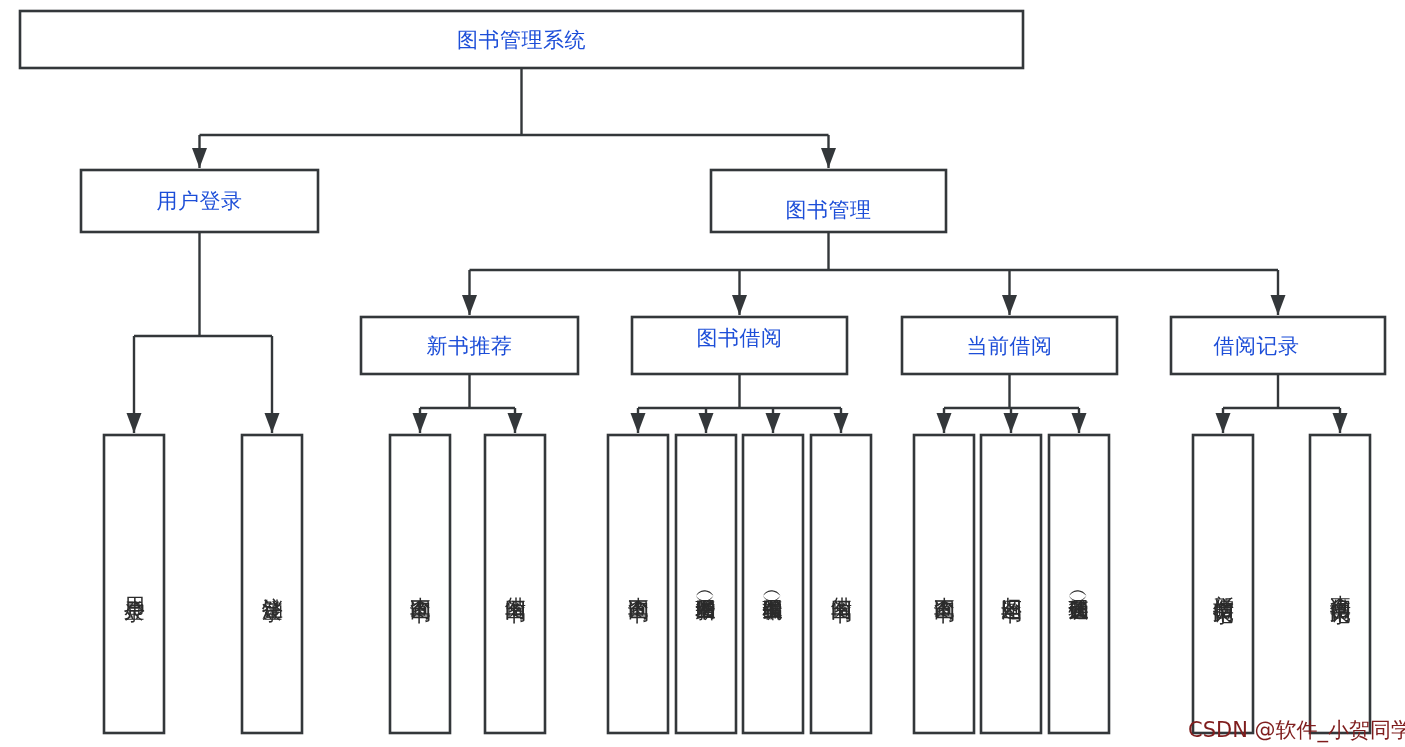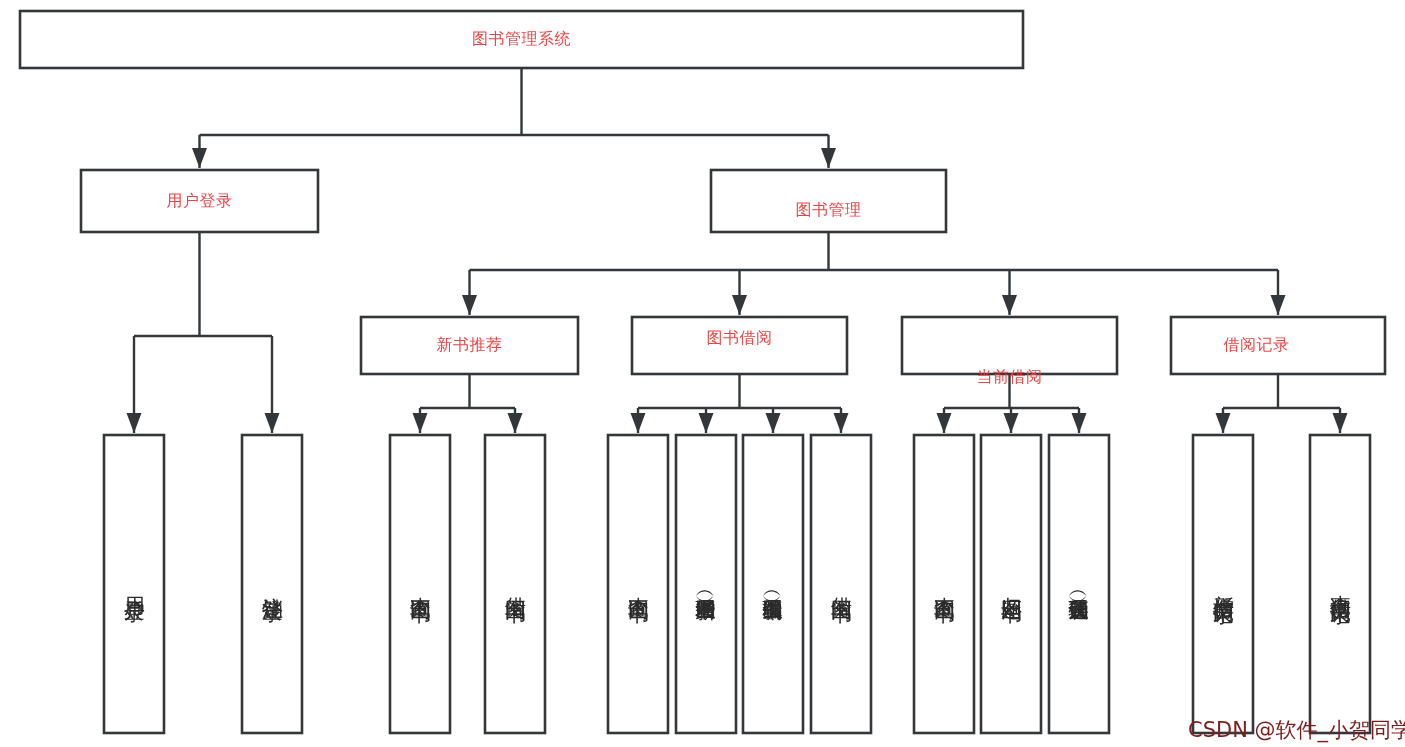--- a/index.html
+++ b/index.html
@@ -41,22 +41,22 @@
   }
   .arrow-head {
     fill: #33373a;
     stroke: none;
   }
   .h-label {
     position: absolute;
     display: flex;
     align-items: center;
     justify-content: center;
-    color: #ef4444;
-    font-size: 16px;
+    color: #1d4ed8;
+    font-size: 21px;
     letter-spacing: 0.5px;
     white-space: nowrap;
     pointer-events: none;
   }
   .v-label {
     position: absolute;
     display: flex;
     align-items: center;
     justify-content: center;
     writing-mode: vertical-rl;
@@ -164,21 +164,21 @@
         <rect x="1310" y="435" width="60" height="298" class="node-rect"></rect>
       </g>
   </svg>
 
   <div id="labels-layer">
       <div class="h-label" style="left: 20px; top: 11px; width: 1003px; height: 57px;">图书管理系统</div>
       <div class="h-label" style="left: 81px; top: 170px; width: 237px; height: 62px;">用户登录</div>
       <div class="h-label" style="left: 711px; top: 179px; width: 235px; height: 62px;">图书管理</div>
       <div class="h-label" style="left: 361px; top: 317px; width: 217px; height: 57px; border-radius: 11px;">新书推荐</div>
       <div class="h-label" style="left: 632px; top: 317px; width: 215px; height: 42px;">图书借阅</div>
-      <div class="h-label" style="left: 902px; top: 317px; width: 215px; height: 57px; margin-top: 32px;">当前借阅</div>
+      <div class="h-label" style="left: 902px; top: 317px; width: 215px; height: 57px;">当前借阅</div>
       <div class="h-label" style="left: 1171px; top: 317px; width: 171px; height: 57px;">借阅记录</div>
       <div class="v-label" style="left: 104px; top: 435px; width: 60px; height: 298px;">用户登录</div>
       <div class="v-label" style="left: 242px; top: 435px; width: 60px; height: 298px;">注销登录</div>
       <div class="v-label" style="left: 390px; top: 435px; width: 60px; height: 298px;">查询图书</div>
       <div class="v-label" style="left: 485px; top: 435px; width: 60px; height: 298px;">借阅图书</div>
       <div class="v-label" style="left: 608px; top: 435px; width: 60px; height: 298px;">查询图书</div>
       <div class="v-label tight" style="left: 676px; top: 435px; width: 60px; height: 298px;">新增图书（管理员）</div>
       <div class="v-label tight" style="left: 743px; top: 435px; width: 60px; height: 298px;">编辑图书（管理员）</div>
       <div class="v-label" style="left: 811px; top: 435px; width: 60px; height: 298px;">借阅图书</div>
       <div class="v-label" style="left: 914px; top: 435px; width: 60px; height: 298px;">查询图书</div>

